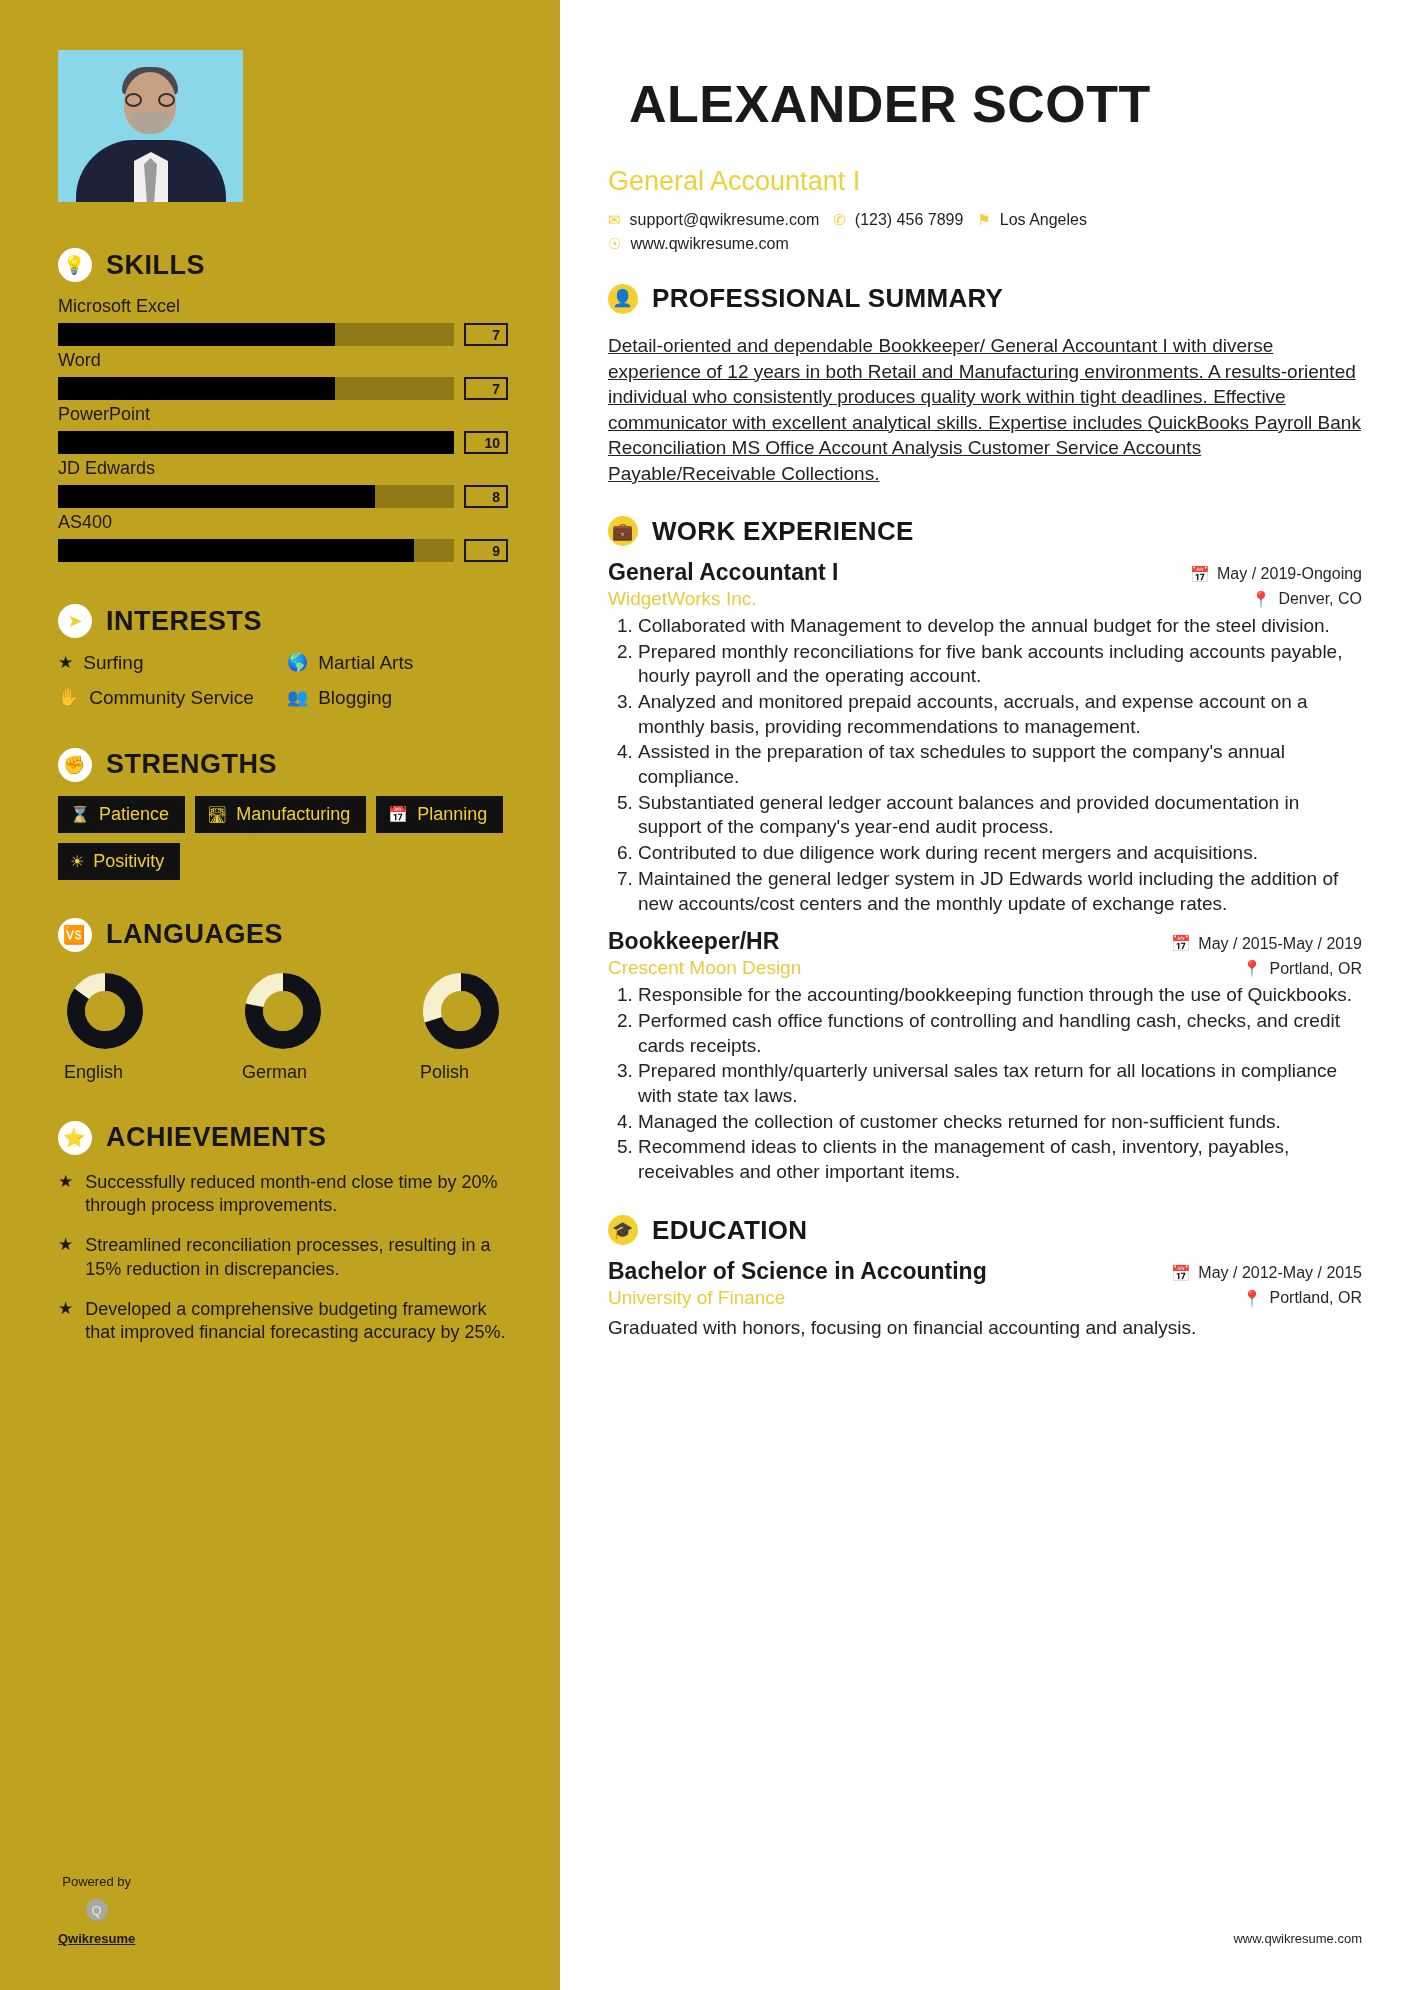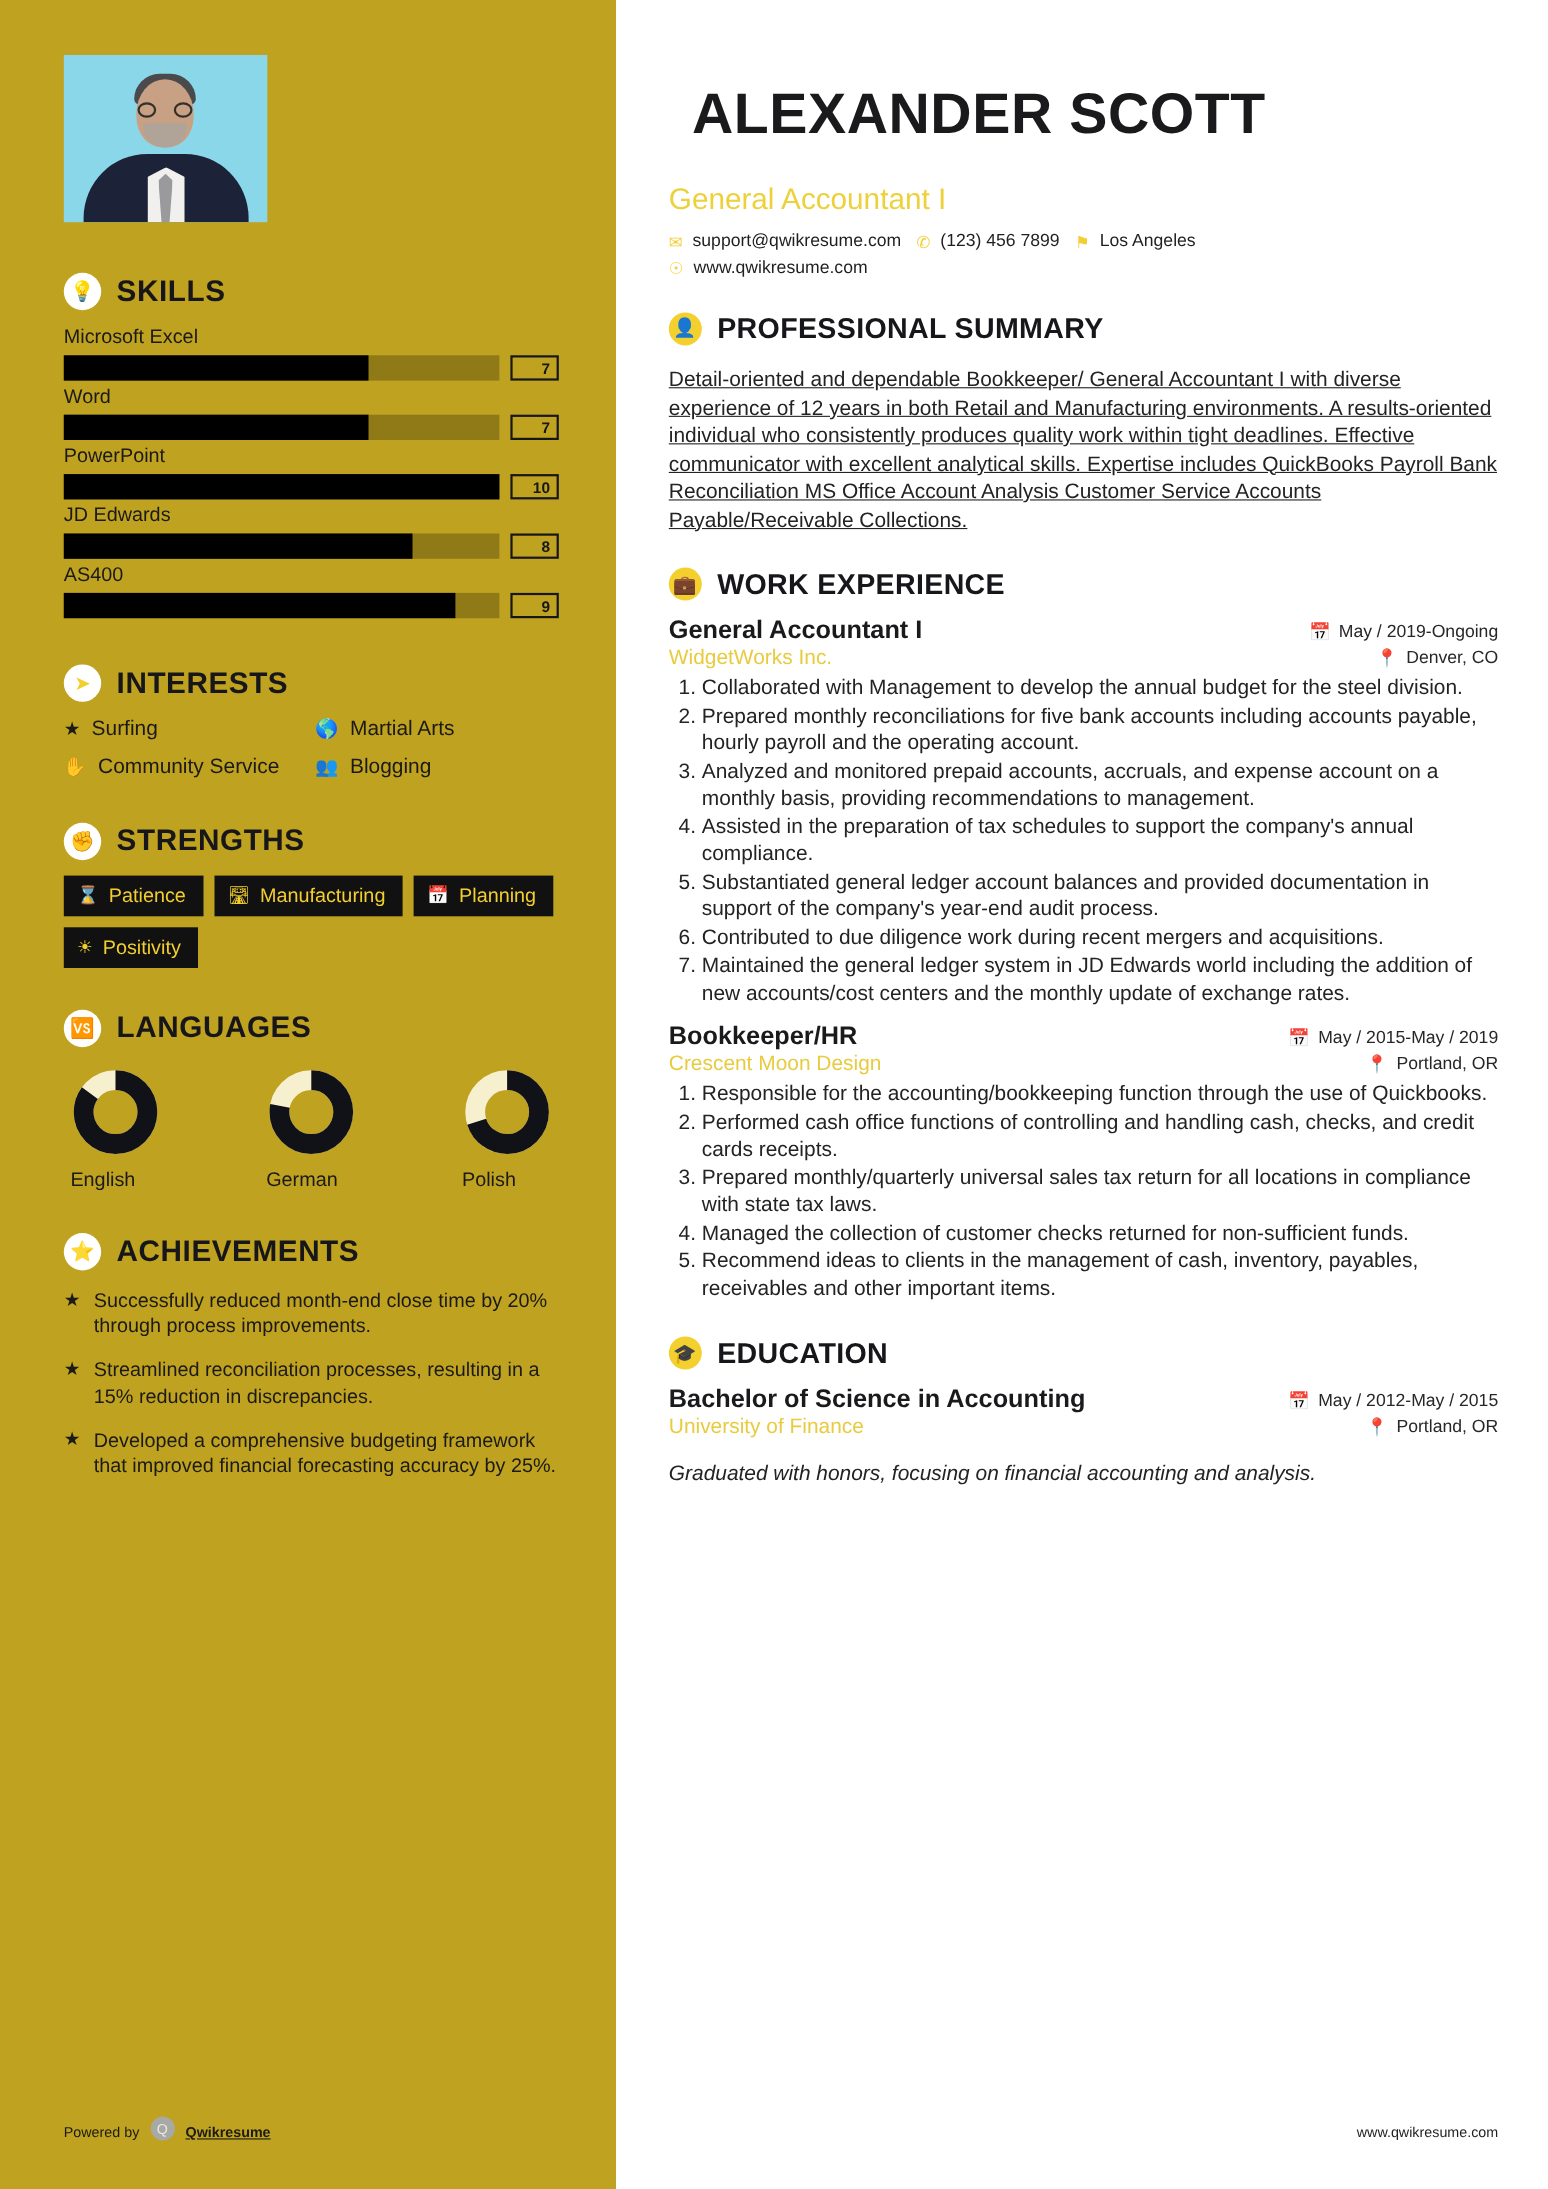--- a/index.html
+++ b/index.html
@@ -228,24 +228,25 @@
     color: #1b1a18;
     line-height: 1.32;
   }
   .ach-ico { font-size: 17px; flex-shrink: 0; line-height: 1.3; }
 
   .sb-footer {
     position: absolute;
     left: 58px;
     bottom: 44px;
     display: flex;
-    align-items: flex-end;
+    align-items: center;
     gap: 10px;
     font-size: 13px;
     color: #1b1a18;
+    flex-direction: column;
   }
   .qr-circle {
     width: 22px; height: 22px;
     border-radius: 50%;
     background: #a8a8a4;
     color: #e8e8e4;
     font-size: 13px;
     display: flex; align-items: center; justify-content: center;
   }
   .qr-link {
@@ -358,22 +359,21 @@
     font-size: 19px;
     line-height: 1.3;
     color: #232325;
   }
   ol.bullets li { margin-bottom: 1px; }
   .job-block + .job-block { margin-top: 12px; }
   .edu-desc {
     font-size: 19px;
     line-height: 1.32;
     color: #232325;
-    margin-top: 18px;
-    font-style: italic;
+    margin-top: 6px;
   }
   .main-footer {
     position: absolute;
     right: 45px;
     bottom: 44px;
     font-size: 13px;
     color: #1f1f20;
   }
 </style>
 </head>

